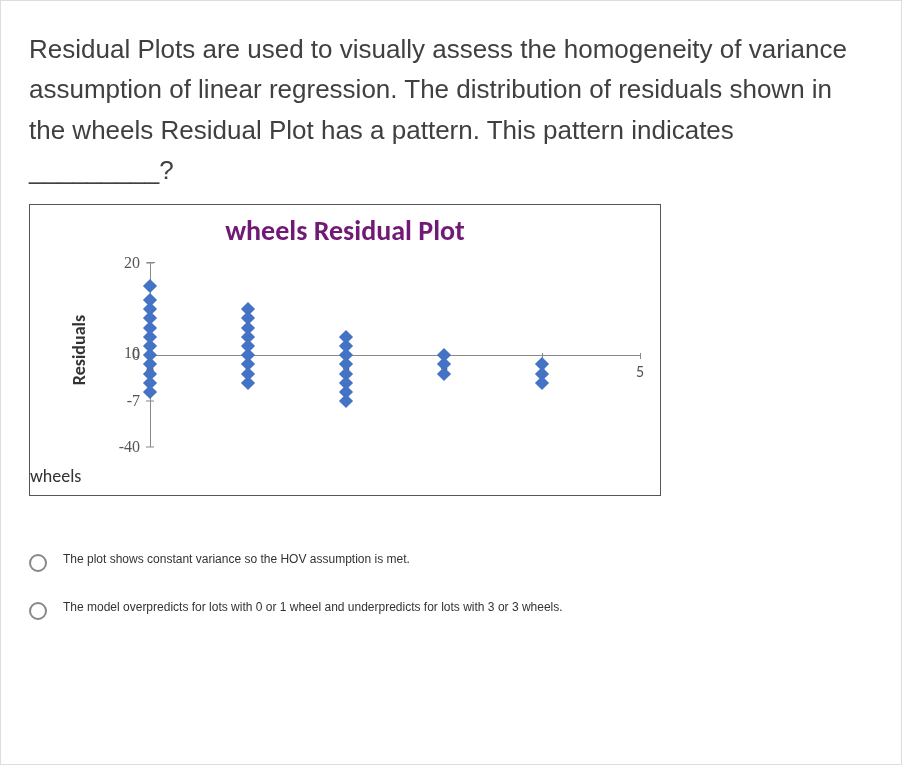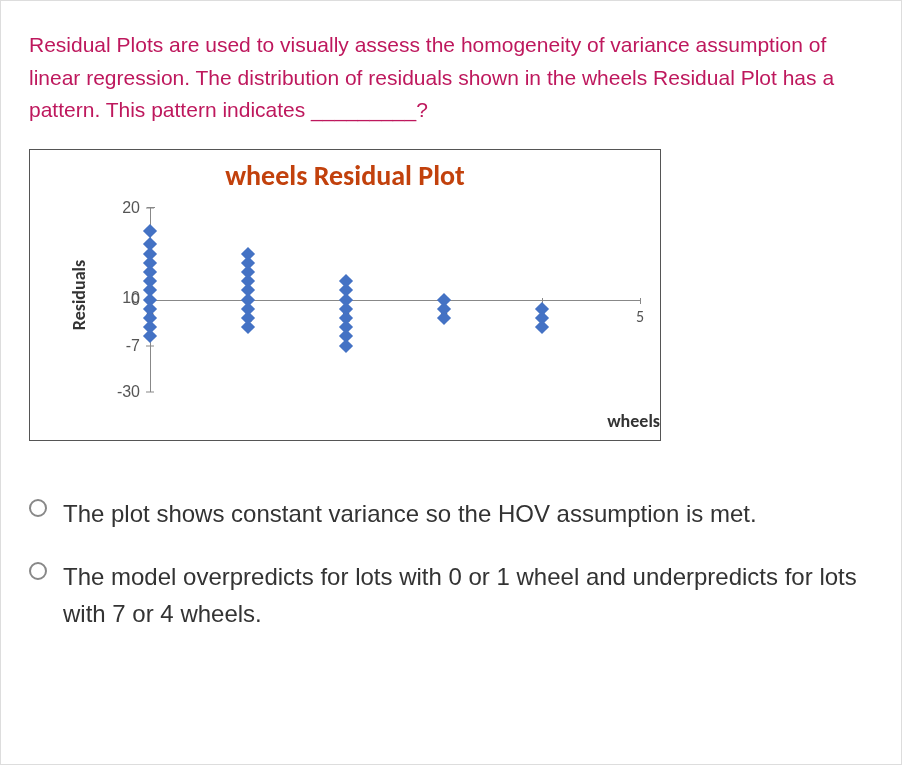--- a/index.html
+++ b/index.html
@@ -9,49 +9,49 @@
     background: #fff;
   }
   .question-card {
     border: 1px solid #ddd;
     box-sizing: border-box;
     width: 902px;
     min-height: 765px;
     padding: 28px 28px 28px 28px;
   }
   .question-stem {
-    font-size: 21px;
+    font-size: 26px;
     line-height: 1.55;
-    color: #be185d;
-    margin-bottom: 22px;
+    color: #404040;
+    margin-bottom: 14px;
   }
   
   .chart-frame {
     width: 630px;
     height: 290px;
     border: 1px solid #555;
     position: relative;
     margin-bottom: 54px;
   }
   .chart-title {
     position: absolute;
     left: 0; right: 0;
     top: 8px;
     text-align: center;
     font-weight: 700;
     font-size: 28px;
-    color: #c2410c;
+    color: #701a75;
     font-family: Calibri, Arial, sans-serif;
   }
   .chart-xlabel {
     position: absolute;
     left: 0; right: 0;
     bottom: 8px;
-    text-align: right;
-    font-weight: 700;
+    text-align: left;
+    font-weight: 400;
     font-size: 18px;
     color: #333;
     font-family: Calibri, Arial, sans-serif;
   }
   .chart-ylabel {
     position: absolute;
     left: 14px;
     top: 50%;
     transform: translateY(-50%) rotate(-90deg);
     transform-origin: center;
@@ -74,21 +74,21 @@
     height: 100%;
   }
   .ytick {
     position: absolute;
     left: -50px;
     width: 40px;
     text-align: right;
     font-size: 16px;
     color: #555;
     transform: translateY(-50%);
-    font-family: Liberation Sans, sans-serif;
+    font-family: Liberation Serif, serif;
   }
   .axis-y {
     position: absolute;
     left: 0; top: 0; bottom: 0;
     width: 0;
     border-left: 1.5px solid #888;
   }
   .axis-cap-top {
     position: absolute;
     left: -4px; top: -1px;
@@ -135,21 +135,21 @@
     width: 18px;
     height: 18px;
     border-radius: 50%;
     border: 2px solid #888;
     flex: 0 0 18px;
     margin-top: 4px;
     box-sizing: border-box;
     cursor: pointer;
   }
   .option-text {
-    font-size: 24px;
+    font-size: 12px;
     line-height: 1.55;
     color: #333;
   }
 </style>
 </head>
 <body>
 
 <div class="question-card">
 
   <div class="question-stem">Residual Plots are used to visually assess the homogeneity of variance assumption of linear regression. The distribution of residuals shown in the wheels Residual Plot has a pattern. This pattern indicates _________?</div>
@@ -158,21 +158,21 @@
     <div class="chart-title">wheels  Residual Plot</div>
     <div class="chart-ylabel">Residuals</div>
     <div class="chart-xlabel">wheels</div>
 
     <div class="plot-area">
       <div class="plot-inner" id="plot-inner">
         <div class="axis-y">
           <div class="axis-cap-top"></div>
         </div>
 
-      <div class="ytick" style="top: 100%;">-30</div>
+      <div class="ytick" style="top: 100%;">-40</div>
           <div style="position: absolute; left: -4px; top: 100%; width: 8px; height: 0px; border-top: 1.5px solid rgb(136, 136, 136); transform: translateY(-0.5px);"></div>
           <div class="ytick" style="top: 75%;">-7</div>
           <div style="position: absolute; left: -4px; top: 75%; width: 8px; height: 0px; border-top: 1.5px solid rgb(136, 136, 136); transform: translateY(-0.5px);"></div>
           <div class="ytick" style="top: 50%;">0</div>
           <div style="position: absolute; left: -4px; top: 50%; width: 8px; height: 0px; border-top: 1.5px solid rgb(136, 136, 136); transform: translateY(-0.5px);"></div>
           <div class="ytick" style="top: 25%; margin-top: 44px;">10</div>
           <div style="position: absolute; left: -4px; top: 25%; width: 8px; height: 0px; border-top: 1.5px solid rgb(136, 136, 136); transform: translateY(-0.5px);"></div>
           <div class="ytick" style="top: 0%;">20</div>
           <div style="position: absolute; left: -4px; top: 0%; width: 8px; height: 0px; border-top: 1.5px solid rgb(136, 136, 136); transform: translateY(-0.5px);"></div>
           <div class="xaxis-line" style="top: 50%;">
@@ -228,17 +228,17 @@
     </div>
   </div>
 
   <div class="options">
     <div class="option-row">
       <div class="radio-outer"></div>
       <div class="option-text">The plot shows constant variance so the HOV assumption is met.</div>
     </div>
     <div class="option-row">
       <div class="radio-outer"></div>
-      <div class="option-text">The model overpredicts for lots with 0 or 1 wheel and underpredicts for lots with 7 or 4 wheels.</div>
+      <div class="option-text">The model overpredicts for lots with 0 or 1 wheel and underpredicts for lots with 3 or 3 wheels.</div>
     </div>
   </div>
 
 </div>
 
 </body></html>

